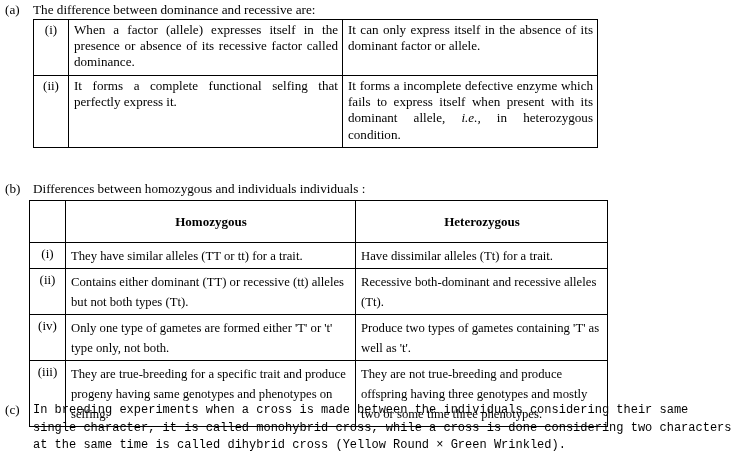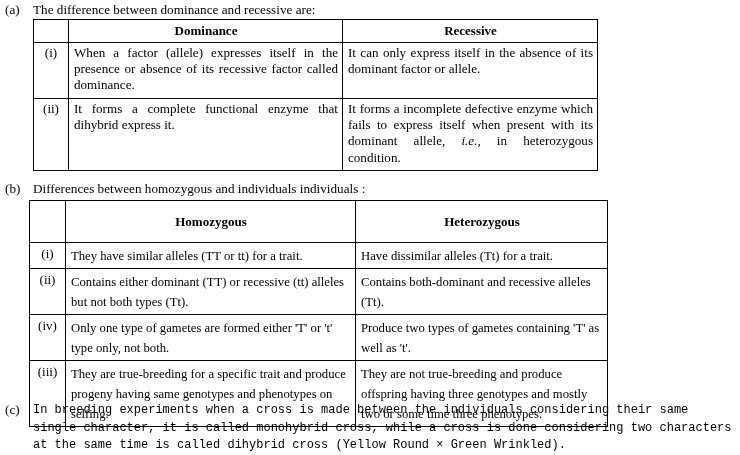--- a/index.html
+++ b/index.html
@@ -132,33 +132,28 @@
     <div class="item-text">The difference between dominance and recessive are:</div>
   </div>
 
   <table class="doc-table" id="table-dominance">
     <colgroup>
       <col class="c-num">
         <col class="c-dom">
         <col class="c-rec">
     </colgroup>
     <tbody>
-      <tr class="hdr-row">
-        <td class="hdr num"></td>
-        <td class="hdr">Dominance</td>
-        <td class="hdr">Recessive</td>
-      </tr>
       <tr class="row-i">
         <td class="num">(i)</td>
         <td class="body-cell">When a factor (allele) expresses itself in the presence or absence of its recessive factor called dominance.</td>
         <td class="body-cell">It can only express itself in the absence of its dominant factor or allele.</td>
       </tr>
       <tr class="row-ii">
         <td class="num">(ii)</td>
-        <td class="body-cell">It forms a complete functional enzyme that dihybrid express it.</td>
+        <td class="body-cell">It forms a complete functional selfing that perfectly express it.</td>
         <td class="body-cell"><span>It forms a incomplete defective enzyme which fails to express itself when present with its dominant allele, </span><em class="ital">i.e.,</em><span> in heterozygous condition.</span></td>
       </tr>
     </tbody>
   </table>
 
   <div class="item" id="block-b">
     <div class="item-label">(b)</div>
     <div class="item-text">Differences between homozygous and individuals individuals :</div>
   </div>
 
@@ -175,21 +170,21 @@
         <td class="hdr">Heterozygous</td>
       </tr>
       <tr>
         <td class="num">(i)</td>
         <td class="body-cell">They have similar alleles (TT or tt) for a trait.</td>
         <td class="body-cell">Have dissimilar alleles (Tt) for a trait.</td>
       </tr>
       <tr>
         <td class="num">(ii)</td>
         <td class="body-cell">Contains either dominant (TT) or recessive (tt) alleles but not both types (Tt).</td>
-        <td class="body-cell">Contains both-dominant and recessive alleles (Tt).</td>
+        <td class="body-cell">Recessive both-dominant and recessive alleles (Tt).</td>
       </tr>
       <tr>
         <td class="num">(iv)</td>
         <td class="body-cell">Only one type of gametes are formed either 'T' or 't' type only, not both.</td>
         <td class="body-cell">Produce two types of gametes containing 'T' as well as 't'.</td>
       </tr>
       <tr>
         <td class="num">(iii)</td>
         <td class="body-cell">They are true-breeding for a specific trait and produce progeny having same genotypes and phenotypes on selfing.</td>
         <td class="body-cell">They are not true-breeding and produce offspring having three genotypes and mostly two or some time three phenotypes.</td>

